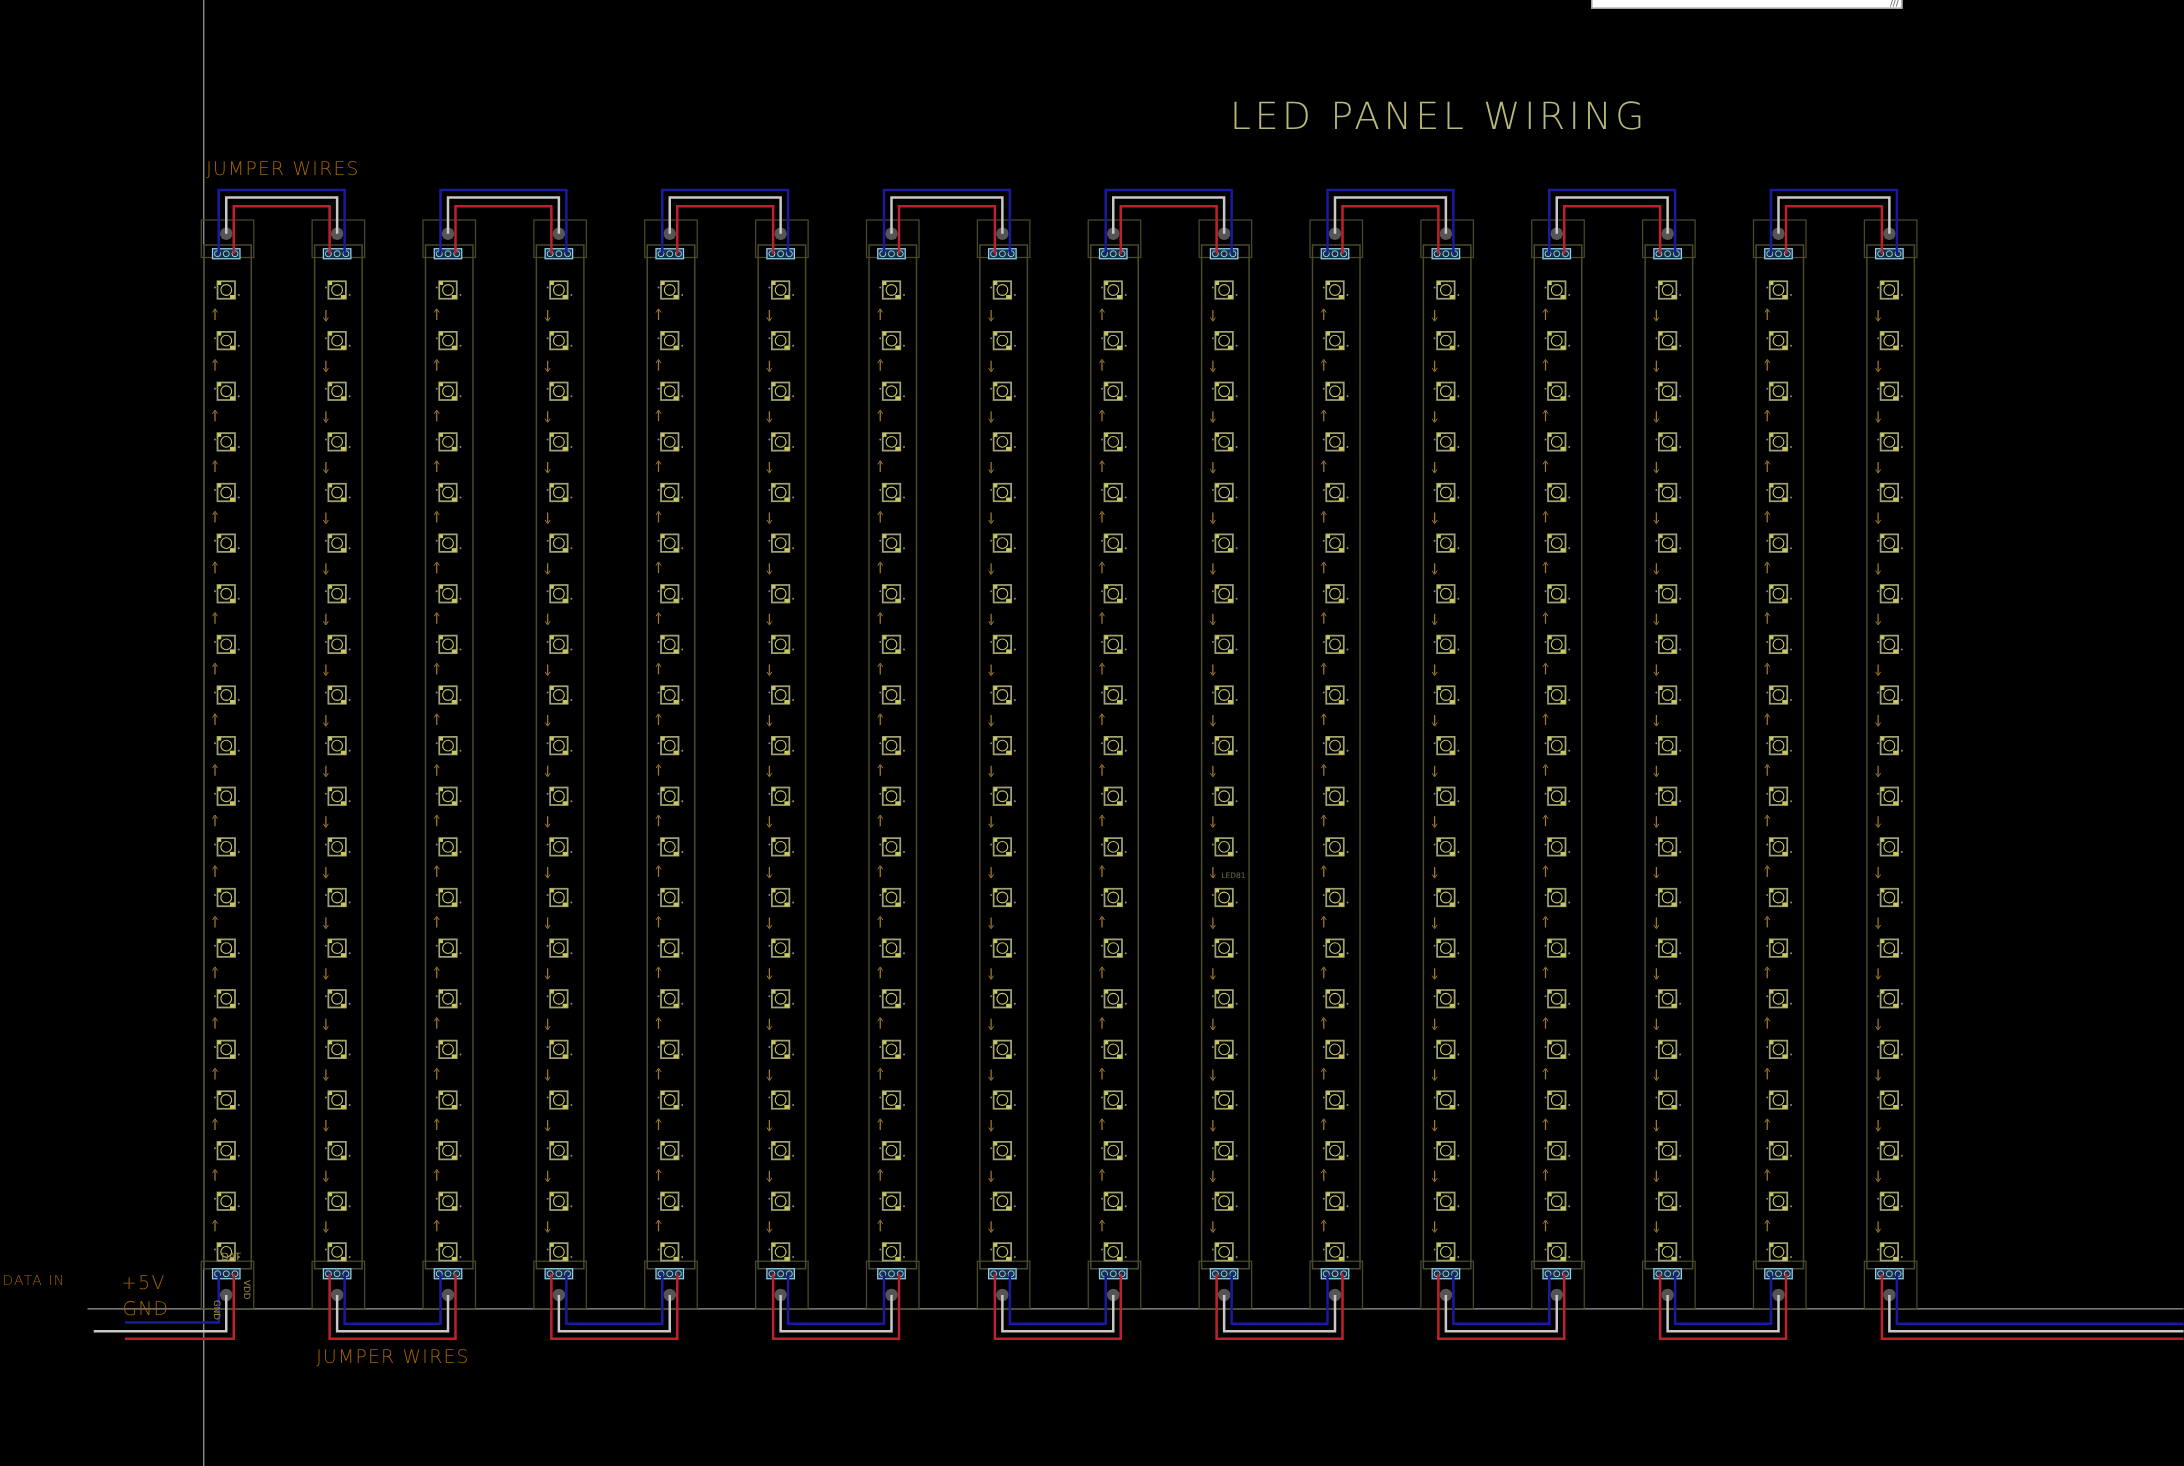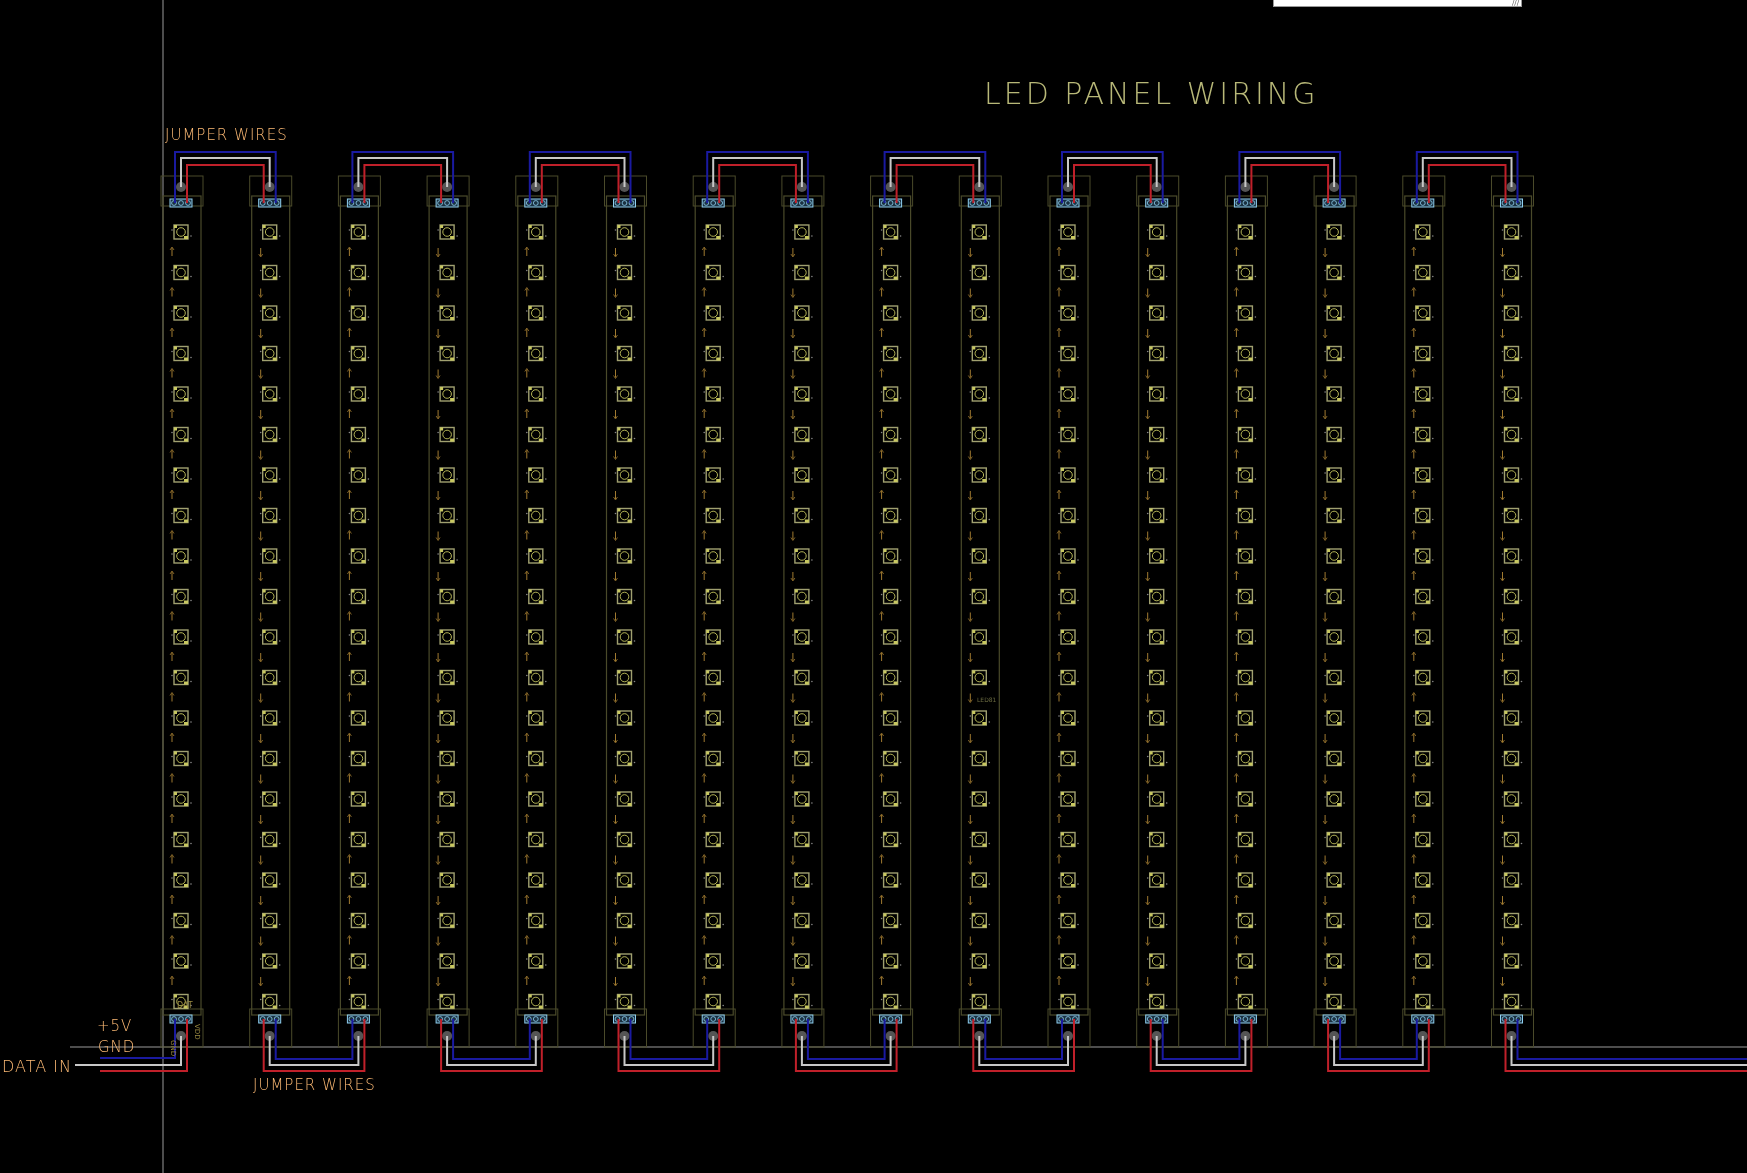--- a/index.html
+++ b/index.html
@@ -1,23 +1,23 @@
 <!DOCTYPE html>
 <html><head>
 <meta charset="utf-8">
 <style>
   html, body { margin:0; padding:0; background:#000; }
   body { width:1747px; height:1173px; position:relative; overflow:hidden; font-family:"DejaVu Sans", sans-serif; }
   #canvas { position:absolute; left:0; top:0; }
-  .lbl { position:absolute; color:#fdba74; font-family:"DejaVu Sans", sans-serif; font-weight:200; white-space:nowrap; letter-spacing:1px; }
+  .lbl { position:absolute; color:#a16207; font-family:"DejaVu Sans", sans-serif; font-weight:200; white-space:nowrap; letter-spacing:1px; }
   #title { left:968px; top:76px; font-size:30px; letter-spacing:3px; color:#b8b878;margin-left:16px; }
   #jw-top { left:165px; top:126px; font-size:15px; }
   #jw-bot { left:253px; top:1076px; font-size:15px; }
   #gnd { left:98px; top:1038px; font-size:15px; }
-  #datain { left:2px; top:1057px; font-size:16px; }
+  #datain { left:2px; top:1018px; font-size:11px; }
   #p5v { left:97px; top:1017px; font-size:15px; }
   #overlay-box { position:absolute; left:1273px; top:0; width:247px; height:6px; background:#fff; border:1px solid #999; border-top:none; }
   #overlay-box .grip { position:absolute; right:2px; bottom:0; font-size:7px; color:#555; line-height:6px; }
 </style>
 </head>
 <body>
 
 <svg id="canvas" width="1747" height="1173" xmlns="http://www.w3.org/2000/svg">
     <line x1="163" y1="0" x2="163" y2="1173" stroke="#9a9a9a" stroke-width="1"></line>
     <line x1="70" y1="1047" x2="1747" y2="1047" stroke="#9a9a9a" stroke-width="1"></line>

